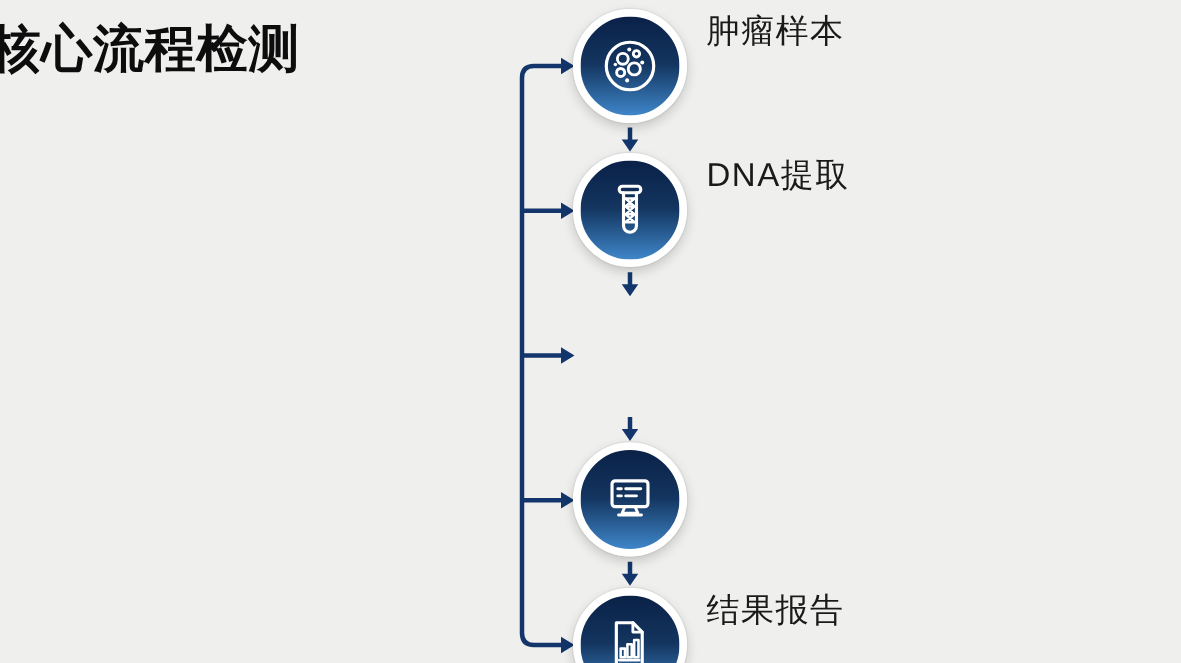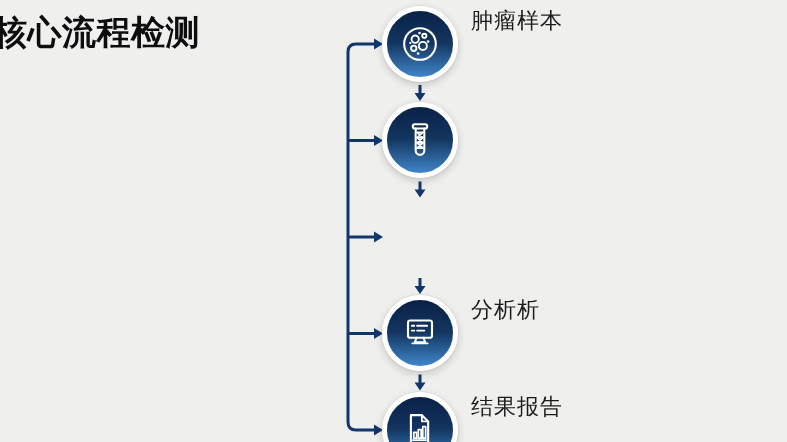--- a/index.html
+++ b/index.html
@@ -87,35 +87,35 @@
   <div class="step" style="top:102px">
     <div class="circle">
       <svg width="46" height="46" viewBox="0 0 48 48">
         <g class="icon-stroke">
           <rect x="16.5" y="7.5" width="15" height="4.5" rx="2.2" stroke-width="2.2"></rect>
           <path d="M19.5 12 V35 a4.5 4.5 0 0 0 9 0 V12" stroke-width="2.2"></path>
           <path d="M20.8 16 h6.4 M20.8 16 L27.2 21.5 M27.2 16 L20.8 21.5 M20.8 21.5 h6.4 M20.8 21.5 L27.2 27 M27.2 21.5 L20.8 27 M20.8 27 h6.4 M20.8 27 L27.2 32.5 M27.2 27 L20.8 32.5 M20.8 32.5 h6.4" stroke-width="1.7"></path>
         </g>
       </svg>
     </div>
+    <div class="step-label">DNA提取</div>
   </div>
 
 
   <div class="step" style="top:295px">
     <div class="circle">
       <svg width="46" height="46" viewBox="0 0 48 48">
         <g class="icon-stroke">
           <rect x="11.5" y="11" width="25" height="18" rx="2.2" stroke-width="2.2"></rect>
           <path d="M15.5 16.5 h2.5 M21 16.5 h10.5 M15.5 21.5 h2.5 M21 21.5 h7.5" stroke-width="2"></path>
           <path d="M20.5 29 L18.5 33.5 H29.5 L27.5 29" stroke-width="2"></path>
           <path d="M16 34.8 h16" stroke-width="2"></path>
         </g>
       </svg>
     </div>
-    <div class="step-label">分析析</div>
   </div>
 
   <div class="step" style="top:392px">
     <div class="circle">
       <svg width="46" height="46" viewBox="0 0 48 48">
         <g class="icon-stroke">
           <path d="M14.5 8.5 H26 L32.5 15 V39.5 H14.5 Z" stroke-width="2.2"></path>
           <path d="M26 8.5 V15 H32.5" stroke-width="2"></path>
           <rect x="17.5" y="26.5" width="3" height="6" stroke-width="1.8"></rect>
           <rect x="22.2" y="23.5" width="3" height="9" stroke-width="1.8"></rect>

